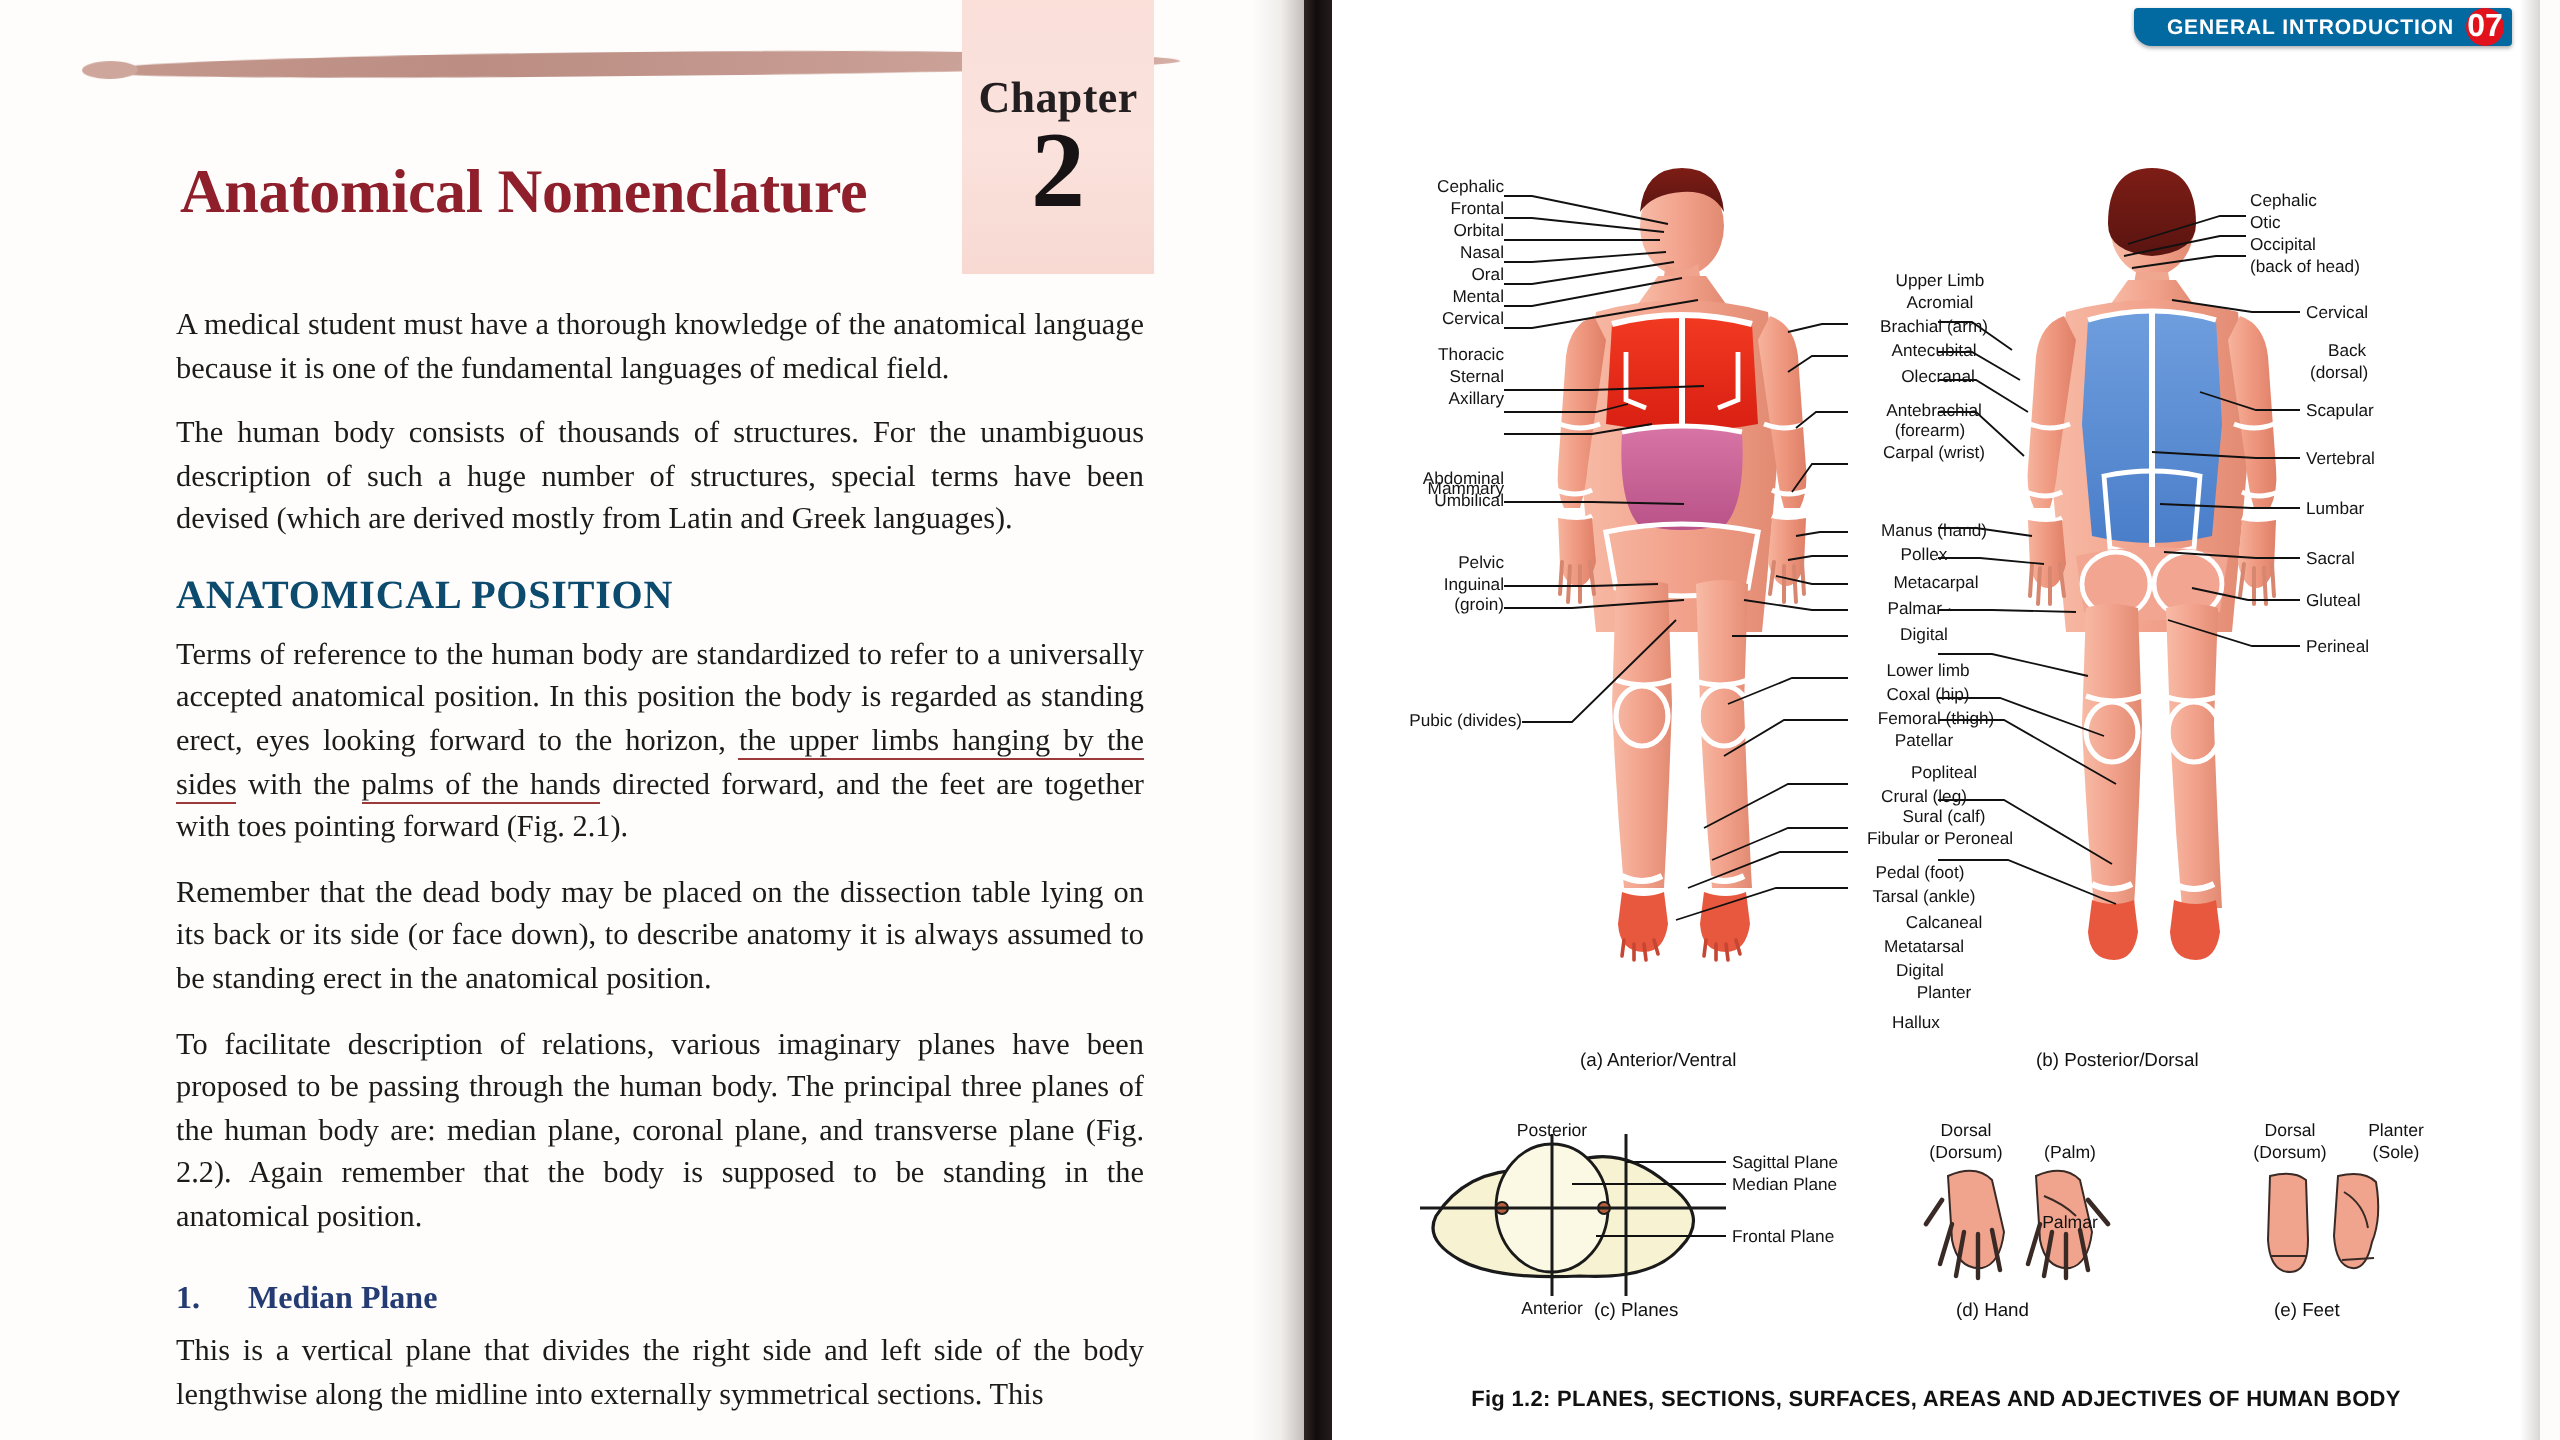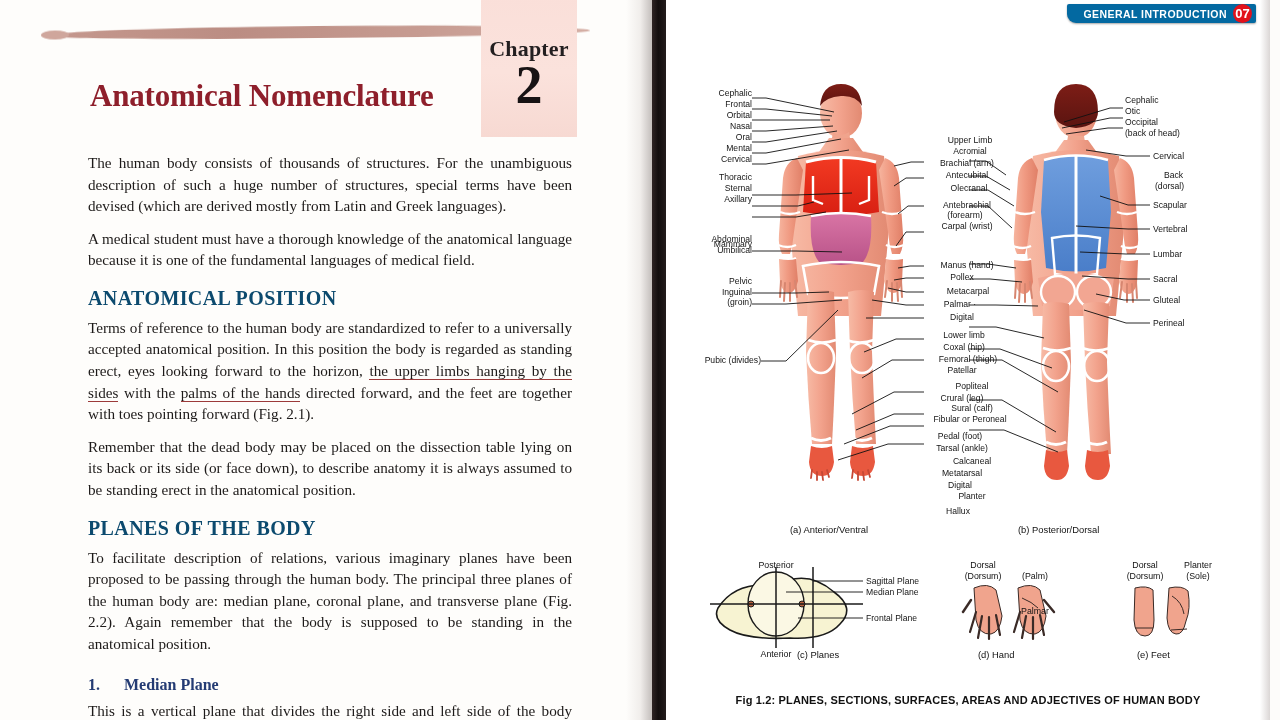--- a/index.html
+++ b/index.html
@@ -135,21 +135,21 @@
   }
   .running-head .rh-text{
     color:#fff; font-size:10.5px; font-weight:700; letter-spacing:.45px;
     font-family:"Liberation Sans", sans-serif;
     white-space:nowrap;
   }
   .running-head .rh-badge{
     margin-left:6px;
     width:19px; height:19px; border-radius:50%;
     background:#e2121c;
-    color:#fff; font-size:13px; font-weight:700;
+    color:#fff; font-size:16px; font-weight:700;
     display:flex; align-items:center; justify-content:center;
   }
 
   .fig-caption{
     position:absolute; left:0; right:0; top:694px;
     text-align:center;
     font-size:11px; font-weight:700; color:#111;
     letter-spacing:.15px;
     font-family:"Liberation Sans", sans-serif;
   }
@@ -192,28 +192,27 @@
     <div class="brush"></div>
 
     <div class="chapter-tab">
       <div class="chap-word">Chapter</div>
       <div class="chap-num">2</div>
     </div>
 
     <div class="page-title">Anatomical Nomenclature</div>
 
     <div class="body-col">
+      <p>A medical student must have a thorough knowledge of the anatomical language because it is one of the fundamental languages of medical field.</p>
       <p>The human body consists of thousands of structures. For the unambiguous description of such a huge number of structures, special terms have been devised (which are derived mostly from Latin and Greek languages).</p>
-      <p>A medical student must have a thorough knowledge of the anatomical language because it is one of the fundamental languages of medical field.</p>
 
       <h2 class="sec">ANATOMICAL POSITION</h2>
       <p><span>Terms of reference to the human body are standardized to refer to a universally accepted anatomical position. In this position the body is regarded as standing erect, eyes looking forward to the horizon, </span><span class="u1">the upper limbs hanging by the sides</span><span> with the </span><span class="u1">palms of the hands</span><span> directed forward, and the feet are together with toes pointing forward (Fig. 2.1).</span></p>
       <p>Remember that the dead body may be placed on the dissection table lying on its back or its side (or face down), to describe anatomy it is always assumed to be standing erect in the anatomical position.</p>
 
-      <h2 class="sec">PLANES OF THE BODY</h2>
       <p>To facilitate description of relations, various imaginary planes have   been proposed to be passing through the human body. The principal three planes of the human body are: median plane, coronal plane, and transverse plane (Fig. 2.2). Again remember  that the body is supposed to be standing in the anatomical position.</p>
 
       <h3 class="sub"><span class="num">1.</span><span>Median Plane</span></h3>
       <p>This is a vertical plane that divides the right side and left side of the body lengthwise along the midline into externally symmetrical sections. This</p>
 
     </div>
   </div>
 
   <div id="gutter"></div>
 

